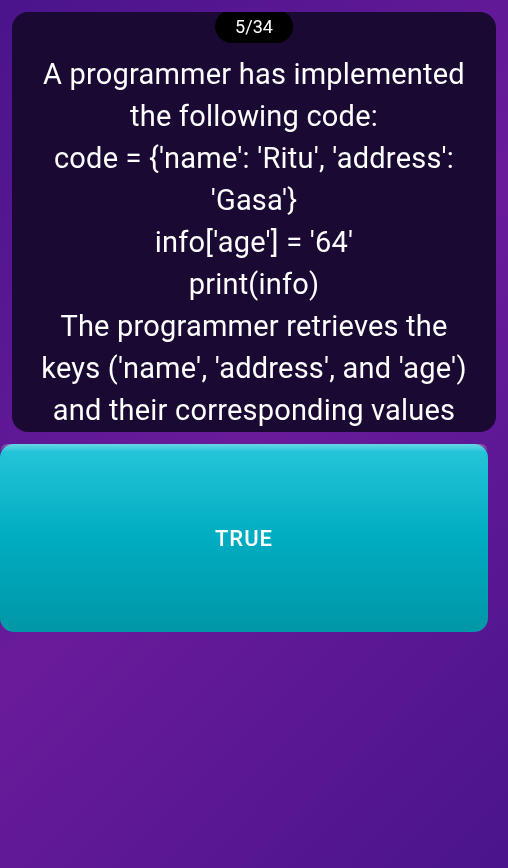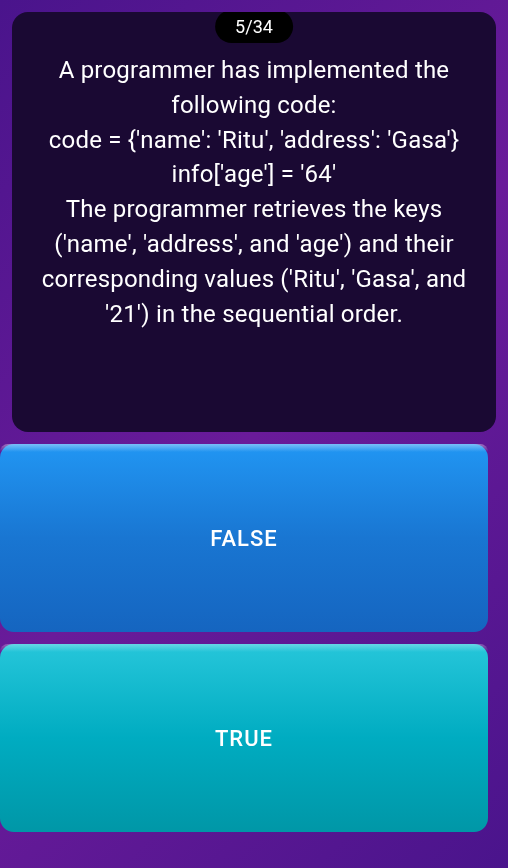--- a/index.html
+++ b/index.html
@@ -38,21 +38,21 @@
       font-size: 18px;
       font-weight: 400;
       display: inline-block;
       position: relative;
       left: 50%;
       transform: translateX(-50%);
       top: -2px;
     }
     .question-text {
       color: #ffffff;
-      font-size: 24px;
+      font-size: 29px;
       line-height: 1.45;
       text-align: center;
       margin-top: 8px;
       font-weight: 400;
       letter-spacing: 0.2px;
     }
     .answer-button {
       border-radius: 14px;
       height: 188px;
       display: flex;
@@ -98,22 +98,20 @@
 </head>
 <body>
 
 <div class="container">
   <div class="question-card">
     <div class="progress-pill">5/34</div>
     <div class="question-text">
         <div>A programmer has implemented the following code:</div>
         <div>code = {'name': 'Ritu', 'address': 'Gasa'}</div>
         <div>info['age'] = '64'</div>
+        <div>print(info)</div>
         <div>The programmer retrieves the keys ('name', 'address', and 'age') and their corresponding values ('Ritu', 'Gasa', and '21') in the sequential order.</div>
       </div>
-  </div>
-  <div class="answer-button answer-false">
-    <span>FALSE</span>
   </div>
   <div class="answer-button answer-true">
     <span>TRUE</span>
   </div>
 </div>
 
 </body></html>

